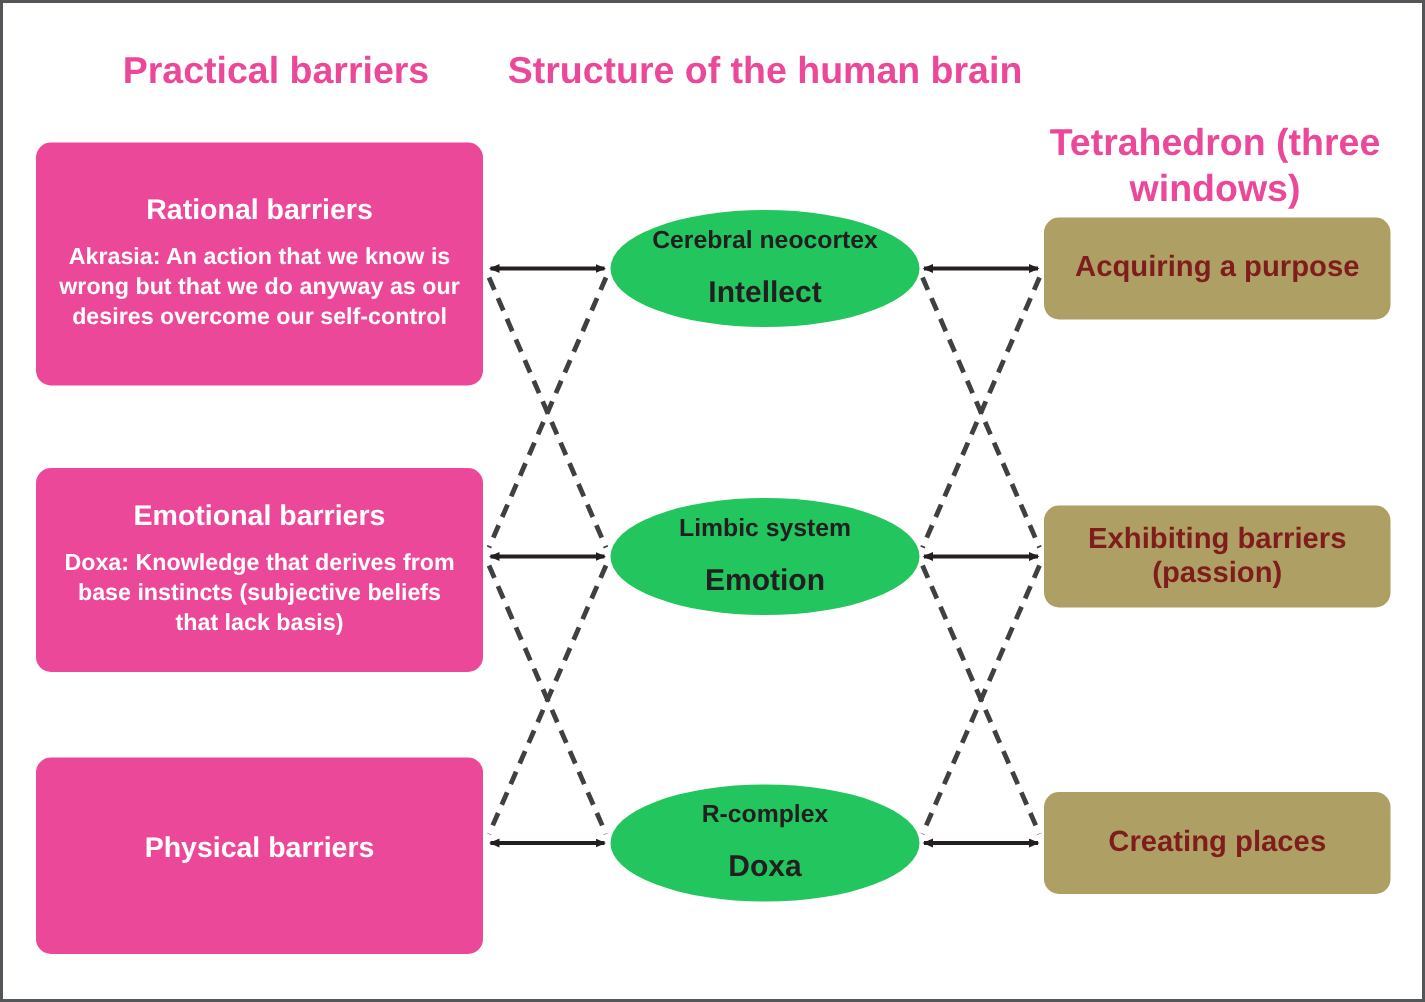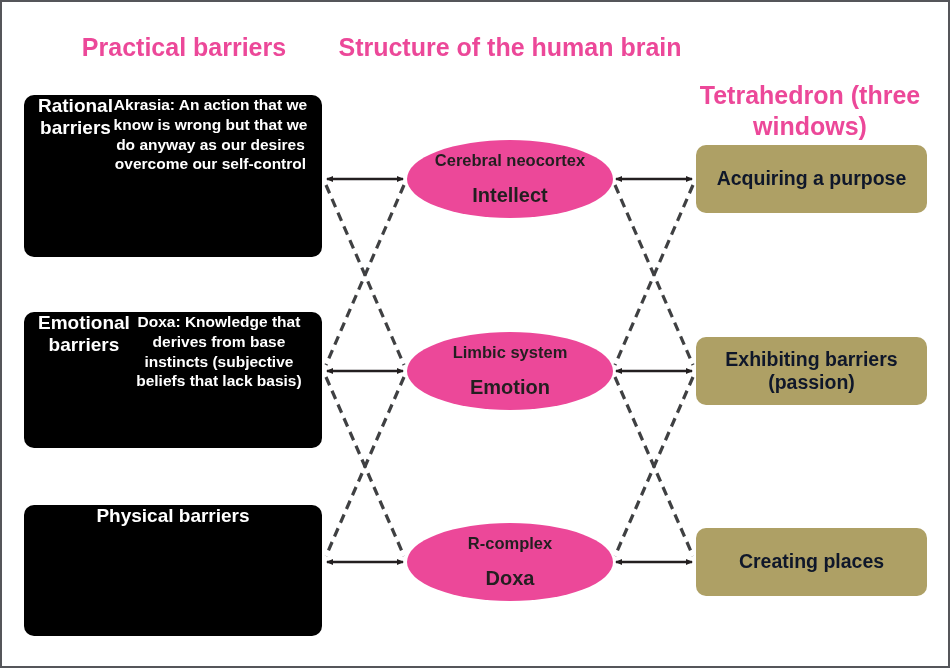--- a/index.html
+++ b/index.html
@@ -34,26 +34,27 @@
     line-height: 1.22;
   }
   .col-header.left   { left: 32px;  width: 300px; }
   .col-header.middle { left: 308px; width: 400px; }
   .col-header.right  { left: 694px; width: 228px; margin-top: 48px; }
 
   .barrier-box {
     position: absolute;
     left: 22px;
     width: 298px;
-    background: #000000;
+    background: #ec4899;
     border-radius: 10px;
     color: #ffffff;
     display: flex;
-    flex-direction: row;
+    flex-direction: column;
     justify-content: center;
+    align-items: center;
     text-align: center;
     padding: 0 14px;
     box-sizing: border-box;
   }
   .barrier-box .box-title {
     font-size: 19px;
     font-weight: bold;
     margin-bottom: 10px;
   }
   .barrier-box .box-body {
@@ -63,21 +64,21 @@
   }
   .box-rational  { top: 93px;  height: 162px; }
   .box-emotional { top: 310px; height: 136px; }
   .box-physical  { top: 503px; height: 131px; }
 
   .brain-node {
     position: absolute;
     left: 405px;
     width: 206px;
     height: 78px;
-    background: #ec4899;
+    background: #22c55e;
     border-radius: 50%;
     display: flex;
     flex-direction: column;
     justify-content: center;
     align-items: center;
     text-align: center;
     color: #231f20;
   }
   .brain-node .node-region {
     font-size: 16.5px;
@@ -94,21 +95,21 @@
   .node-limbic    { top: 330px; }
   .node-rcomplex  { top: 521px; }
 
   .window-box {
     position: absolute;
     left: 694px;
     width: 231px;
     height: 68px;
     background: #aea065;
     border-radius: 10px;
-    color: #0f172a;
+    color: #7f1d1d;
     display: flex;
     justify-content: center;
     align-items: center;
     text-align: center;
     font-size: 19.5px;
     font-weight: bold;
     line-height: 1.2;
     padding: 0 12px;
     box-sizing: border-box;
   }

